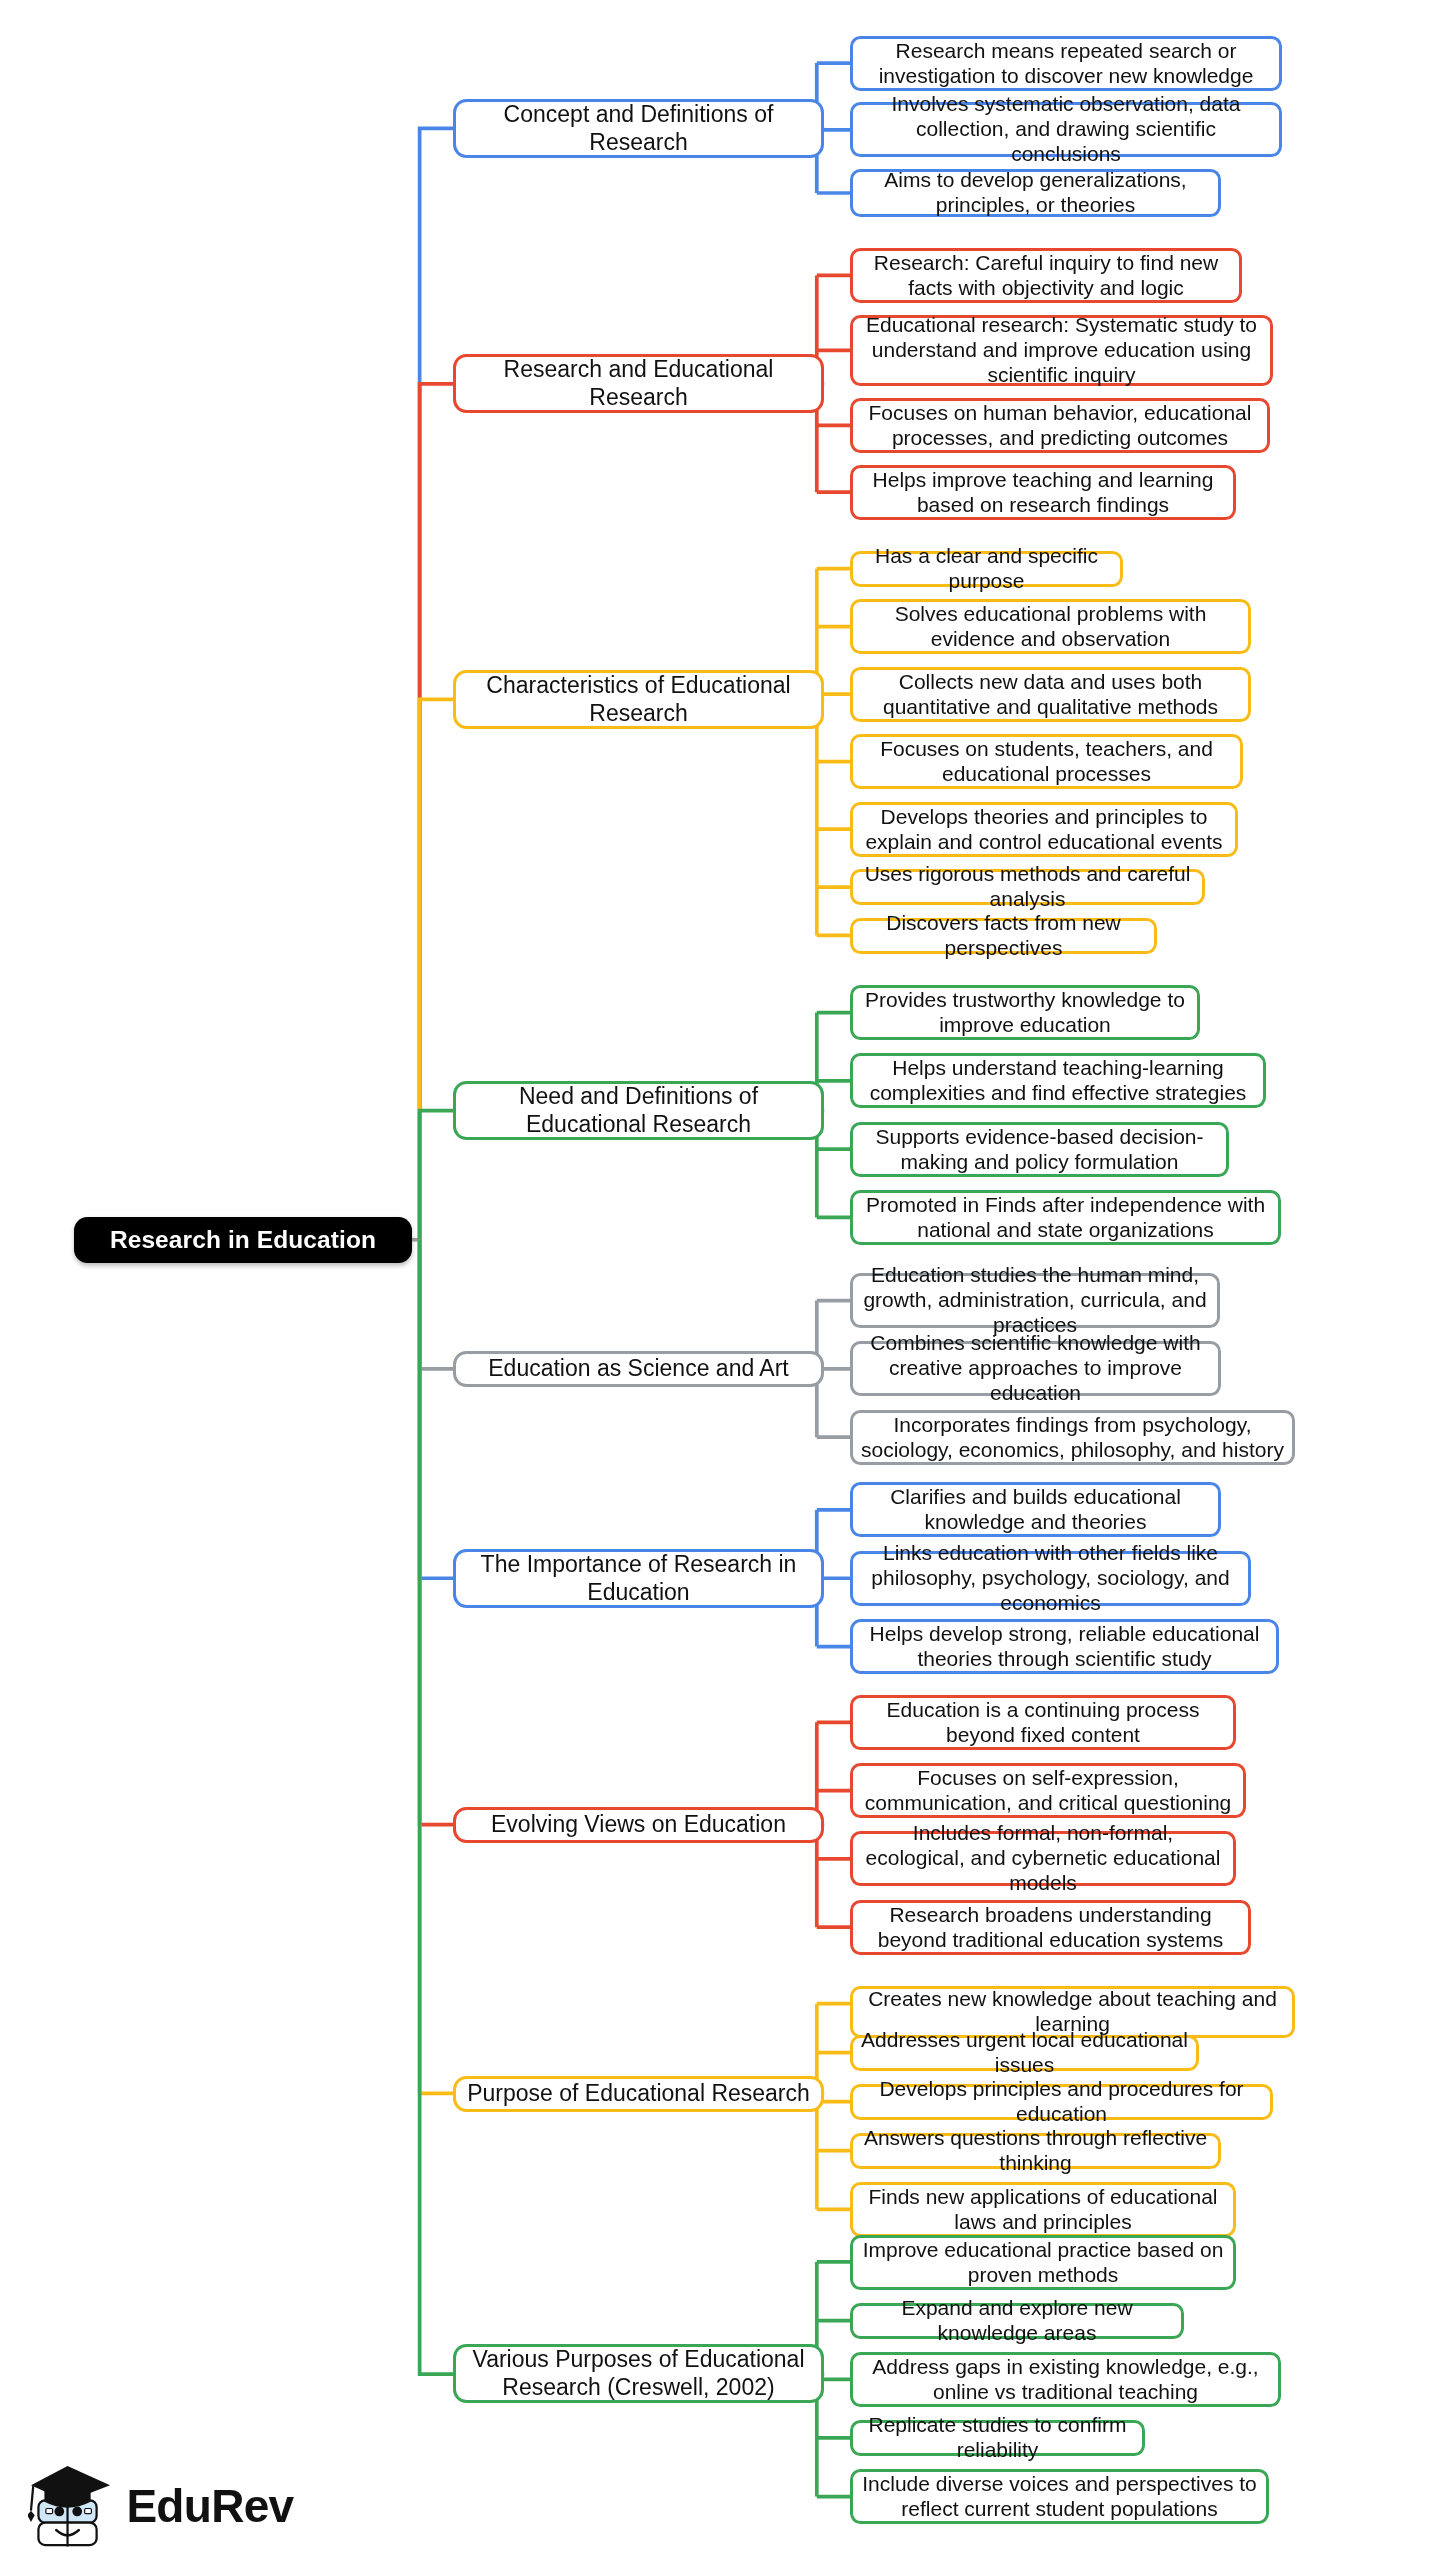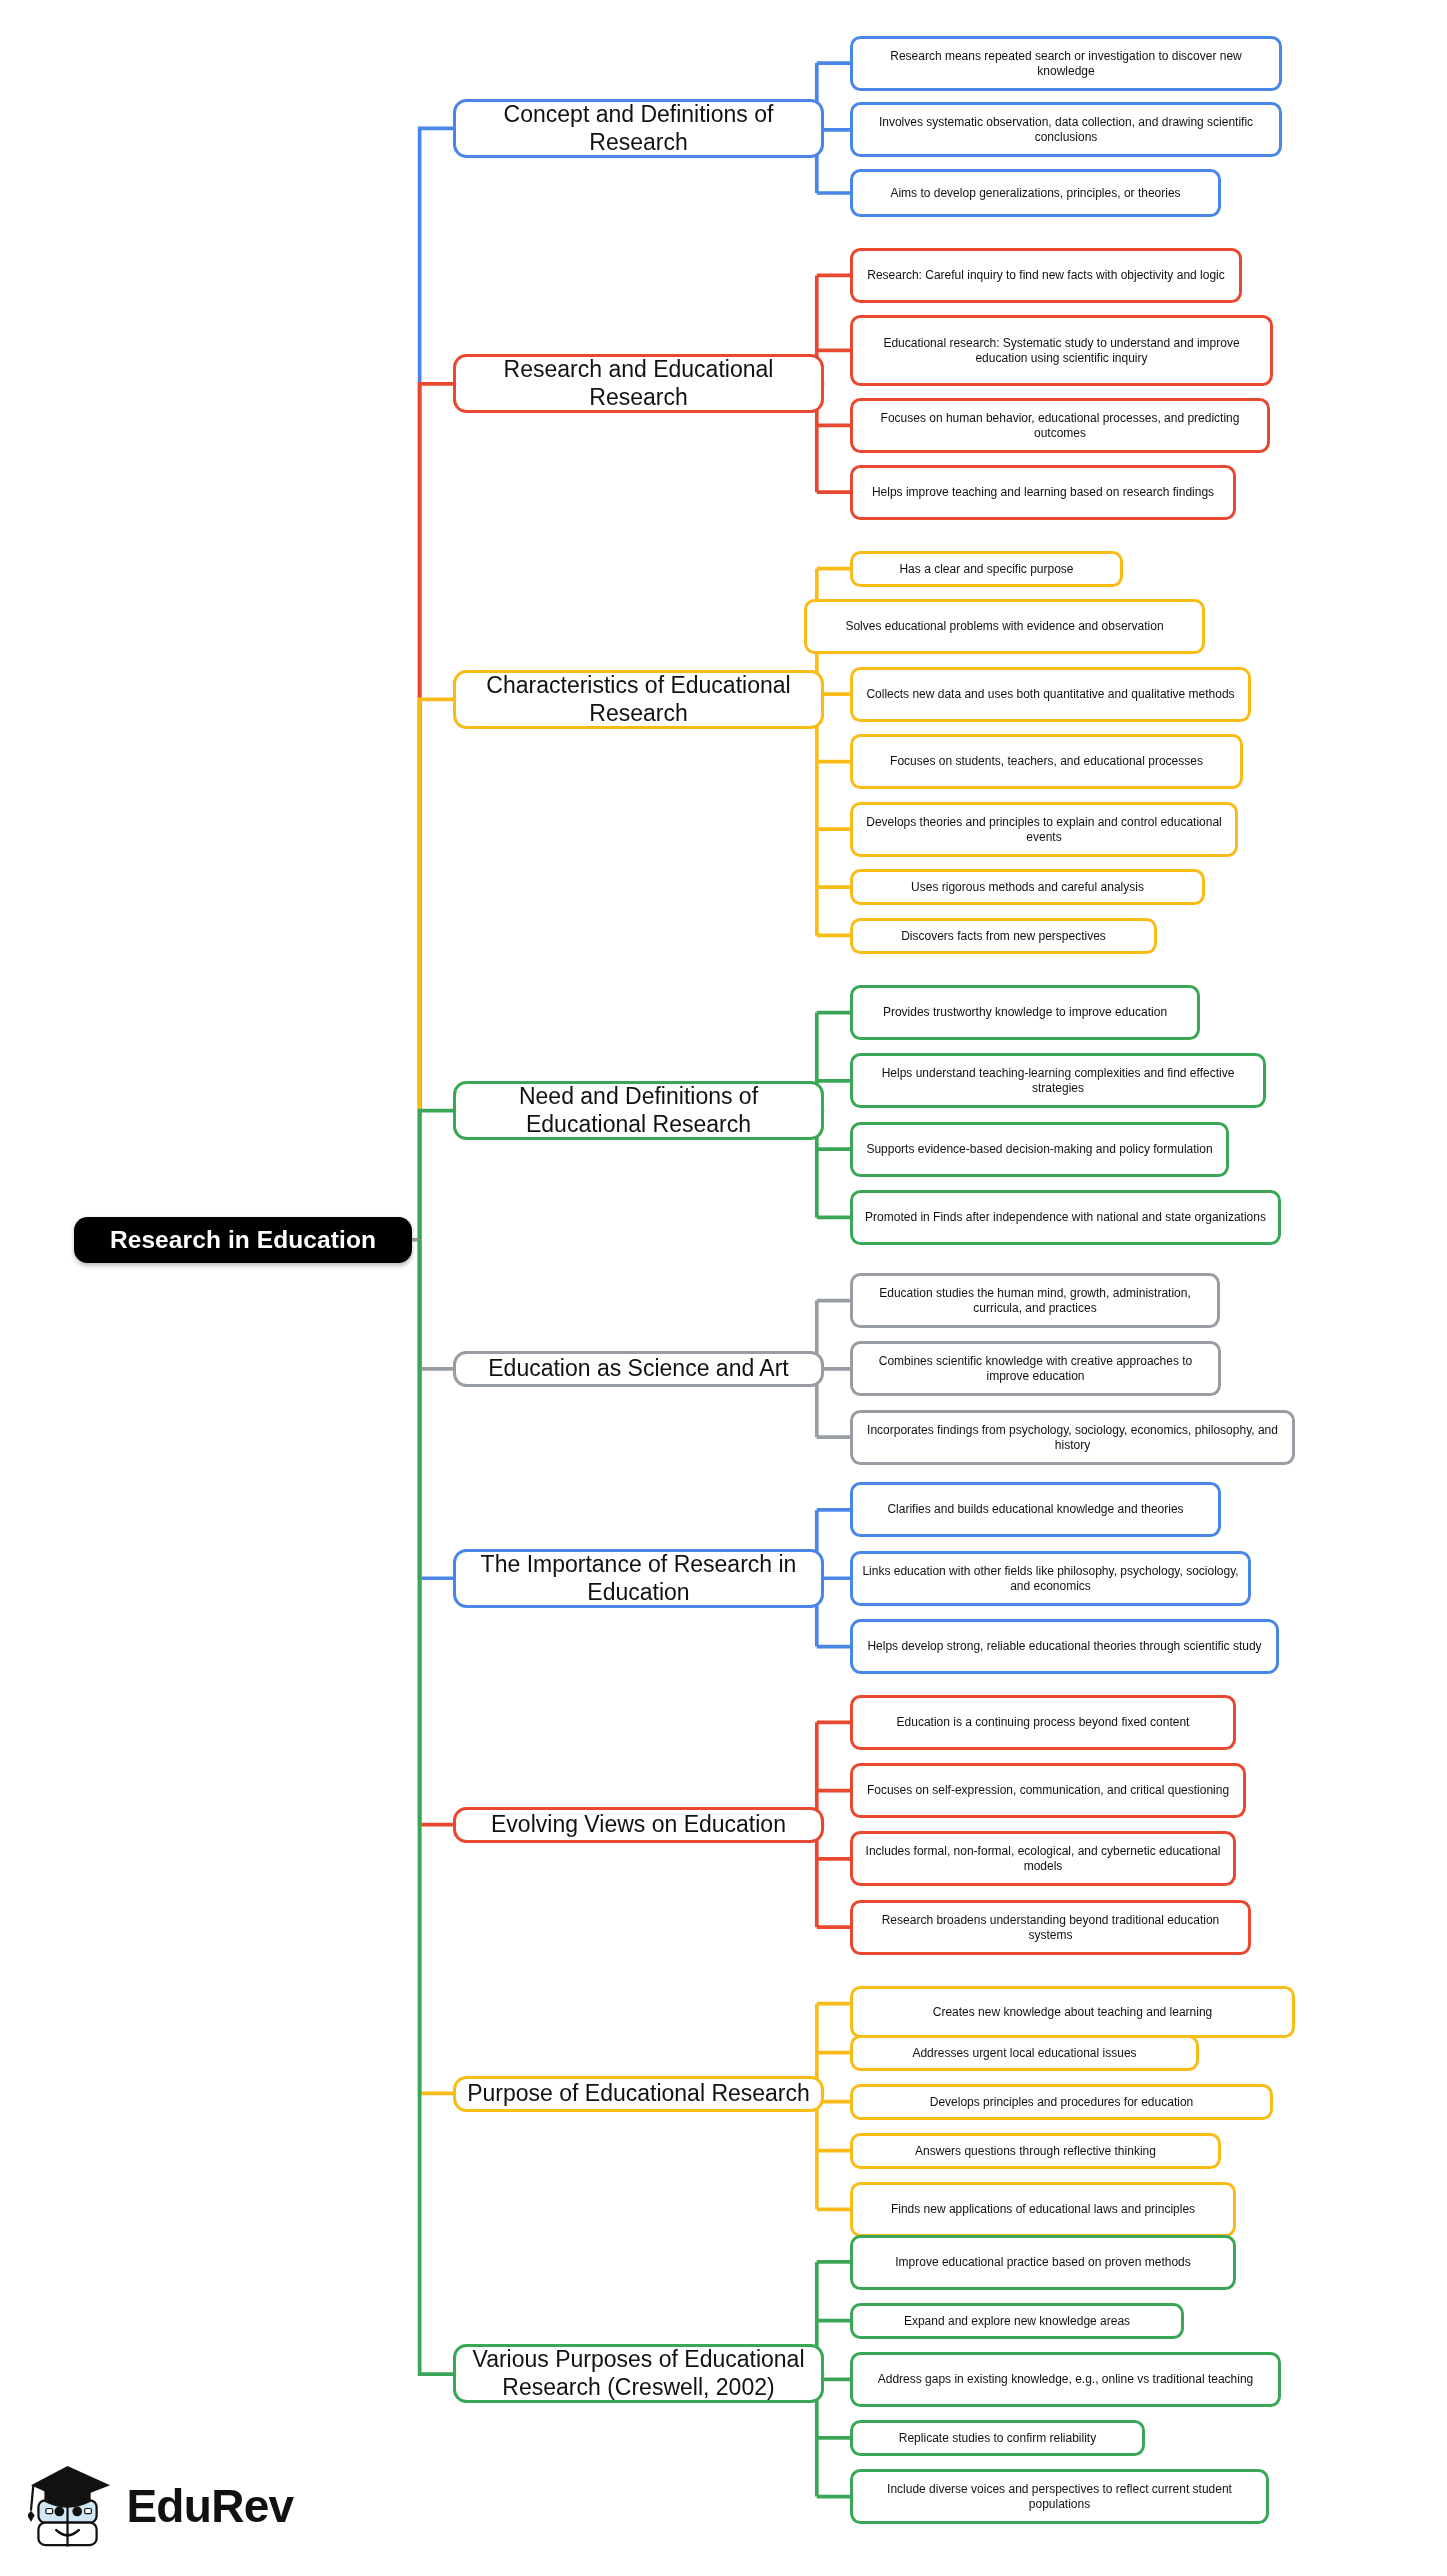--- a/index.html
+++ b/index.html
@@ -16,21 +16,21 @@
     display:flex;align-items:center;justify-content:center;text-align:center;
     border-style:solid;border-radius:12px;line-height:1.18;
     padding:3px 7.4px;
   }
   .root{
     background:#000000;color:#ffffff;border:none;border-radius:13.4px;
     font-size:24.5px;font-weight:bold;letter-spacing:0.1px;
     box-shadow:0 2.2px 4.5px rgba(0,0,0,.25);
   }
   .branch{border-width:3.7px;font-size:23px;font-weight:400;border-radius:13.4px;}
-  .leaf{border-width:3px;font-size:12px;font-weight:400;border-radius:10.4px;}
+  .leaf{border-width:3px;font-size:21px;font-weight:400;border-radius:10.4px;}
 
   .c-blue  {border-color:#4a86e8;}
   .c-red   {border-color:#e8482f;}
   .c-yellow{border-color:#f9bc16;}
   .c-green {border-color:#3aa757;}
   .c-gray  {border-color:#979da3;}
 
   
   #logo{position:absolute;left:28px;top:2450px;width:312px;height:111px;display:flex;align-items:center;gap:10.4px;}
   #logo .mark{position:relative;width:88px;height:97px;flex:0 0 auto;}
@@ -115,21 +115,21 @@
       <div class="node leaf c-blue" style="left: 850px; top: 36px; width: 432px; height: 55px;">Research means repeated search or investigation to discover new knowledge</div>
       <div class="node leaf c-blue" style="left: 850px; top: 102px; width: 432px; height: 55px;">Involves systematic observation, data collection, and drawing scientific conclusions</div>
       <div class="node leaf c-blue" style="left: 850px; top: 169px; width: 371px; height: 48px;">Aims to develop generalizations, principles, or theories</div>
       <div class="node branch c-red" style="left: 453px; top: 354px; width: 371px; height: 59px;">Research and Educational Research</div>
       <div class="node leaf c-red" style="left: 850px; top: 248px; width: 392px; height: 55px;">Research: Careful inquiry to find new facts with objectivity and logic</div>
       <div class="node leaf c-red" style="left: 850px; top: 315px; width: 423px; height: 71px;">Educational research: Systematic study to understand and improve education using scientific inquiry</div>
       <div class="node leaf c-red" style="left: 850px; top: 398px; width: 420px; height: 55px;">Focuses on human behavior, educational processes, and predicting outcomes</div>
       <div class="node leaf c-red" style="left: 850px; top: 465px; width: 386px; height: 55px;">Helps improve teaching and learning based on research findings</div>
       <div class="node branch c-yellow" style="left: 453px; top: 670px; width: 371px; height: 59px;">Characteristics of Educational Research</div>
       <div class="node leaf c-yellow" style="left: 850px; top: 551px; width: 273px; height: 36px;">Has a clear and specific purpose</div>
-      <div class="node leaf c-yellow" style="left: 804px; top: 599px; width: 401px; height: 55px;">Solves educational problems with evidence and observation</div>
+      <div class="node leaf c-yellow" style="left: 850px; top: 599px; width: 401px; height: 55px;">Solves educational problems with evidence and observation</div>
       <div class="node leaf c-yellow" style="left: 850px; top: 667px; width: 401px; height: 55px;">Collects new data and uses both quantitative and qualitative methods</div>
       <div class="node leaf c-yellow" style="left: 850px; top: 734px; width: 393px; height: 55px;">Focuses on students, teachers, and educational processes</div>
       <div class="node leaf c-yellow" style="left: 850px; top: 802px; width: 388px; height: 55px;">Develops theories and principles to explain and control educational events</div>
       <div class="node leaf c-yellow" style="left: 850px; top: 869px; width: 355px; height: 36px;">Uses rigorous methods and careful analysis</div>
       <div class="node leaf c-yellow" style="left: 850px; top: 918px; width: 307px; height: 36px;">Discovers facts from new perspectives</div>
       <div class="node branch c-green" style="left: 453px; top: 1081px; width: 371px; height: 59px;">Need and Definitions of Educational Research</div>
       <div class="node leaf c-green" style="left: 850px; top: 985px; width: 350px; height: 55px;">Provides trustworthy knowledge to improve education</div>
       <div class="node leaf c-green" style="left: 850px; top: 1053px; width: 416px; height: 55px;">Helps understand teaching-learning complexities and find effective strategies</div>
       <div class="node leaf c-green" style="left: 850px; top: 1122px; width: 379px; height: 55px;">Supports evidence-based decision-making and policy formulation</div>
       <div class="node leaf c-green" style="left: 850px; top: 1190px; width: 431px; height: 55px;">Promoted in Finds after independence with national and state organizations</div>

